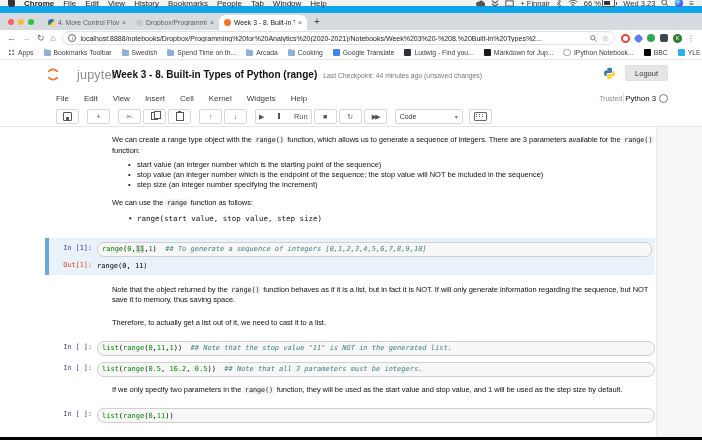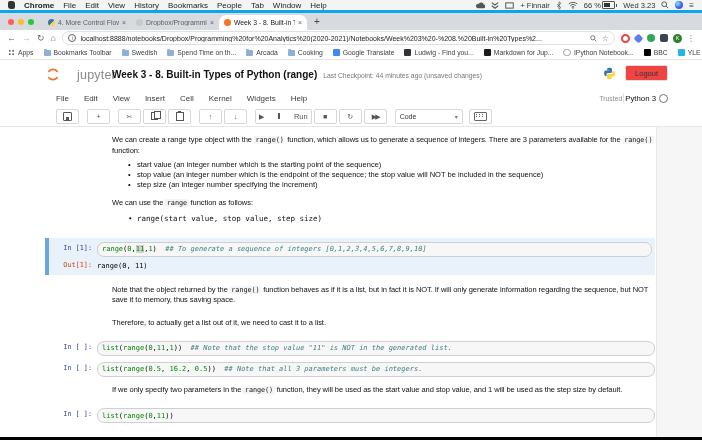--- a/index.html
+++ b/index.html
@@ -1,21 +1,21 @@
 <!DOCTYPE html>
 <html><head>
 <meta charset="utf-8">
 <style>
   html,body{margin:0;padding:0;}
   body{width:702px;height:440px;position:relative;overflow:hidden;background:#000;
        font-family:"Liberation Sans",sans-serif;-webkit-font-smoothing:antialiased;}
   #screen{position:absolute;inset:0;background:#fff;}
 
   
-  .mbar{position:absolute;left:0;top:0;right:0;height:13px;background:#f4f4f4;border-bottom:3px solid #0ea5e9;
+  .mbar{position:absolute;left:0;top:0;right:0;height:13px;background:#f4f4f4;border-bottom:7px solid #0ea5e9;
         display:flex;align-items:center;font-size:8px;color:#222;padding:0 8px;box-sizing:border-box;}
   .mbar .apple{width:7px;height:8px;background:#333;border-radius:2px 3px 2px 3px;margin-right:9px;}
   .mb-item{margin-right:9px;white-space:nowrap;}
   .mb-app{font-weight:bold;}
   .mstatus{margin-left:auto;display:flex;align-items:center;gap:6px;color:#333;font-size:7.5px;}
   .mico{display:inline-block;}
   .siri{width:8px;height:8px;border-radius:50%;background:radial-gradient(circle at 35% 35%,#7fd,#45f 55%,#a3f);}
   .battery{display:inline-flex;align-items:center;gap:1px;}
   .battery .shell{width:11px;height:6px;border:1px solid #555;border-radius:1px;position:relative;}
   .battery .shell i{position:absolute;left:1px;top:1px;bottom:1px;width:6px;background:#333;}
@@ -74,21 +74,21 @@
   .bi-yle{background:#29b2e8;}
 
   
   .jheader{position:absolute;left:0;top:60px;right:0;height:30px;background:#fff;}
   .jlogo{position:absolute;left:46px;top:7px;display:flex;align-items:center;gap:17px;}
   .jlogo svg{display:block;}
   .jlogo .jword{font-size:12.5px;color:#8b8b8b;letter-spacing:0.2px;}
   .jtitle{position:absolute;left:112px;top:9px;font-size:10px;font-weight:600;color:#111;white-space:nowrap;}
   .jchk{font-size:6.8px;font-weight:400;color:#777;margin-left:6px;}
   .jhr{position:absolute;right:34px;top:5px;display:flex;align-items:center;gap:9px;}
-  .logout{border:1px solid #e0e0e0;border-radius:2px;padding:2.5px 9px;font-size:7.5px;color:#333;background:#ef4444;}
+  .logout{border:1px solid #e0e0e0;border-radius:2px;padding:2.5px 9px;font-size:7.5px;color:#333;background:#e5e5e5;}
 
   
   .jmenu{position:absolute;left:0;top:90px;right:0;height:16px;display:flex;align-items:center;
          padding-left:56px;box-sizing:border-box;gap:15px;font-size:8px;color:#3a3a3a;}
   .jmr{position:absolute;right:34px;top:0;height:16px;display:flex;align-items:center;gap:1px;}
   .trusted{font-size:6.8px;color:#8a8a8a;}
   .ksep{width:1px;height:10px;background:#e0e0e0;}
   .kernelname{font-size:7.8px;color:#111;display:flex;align-items:center;gap:3px;}
   .kring{width:7px;height:7px;border:1px solid #757575;border-radius:50%;display:inline-block;}
 

